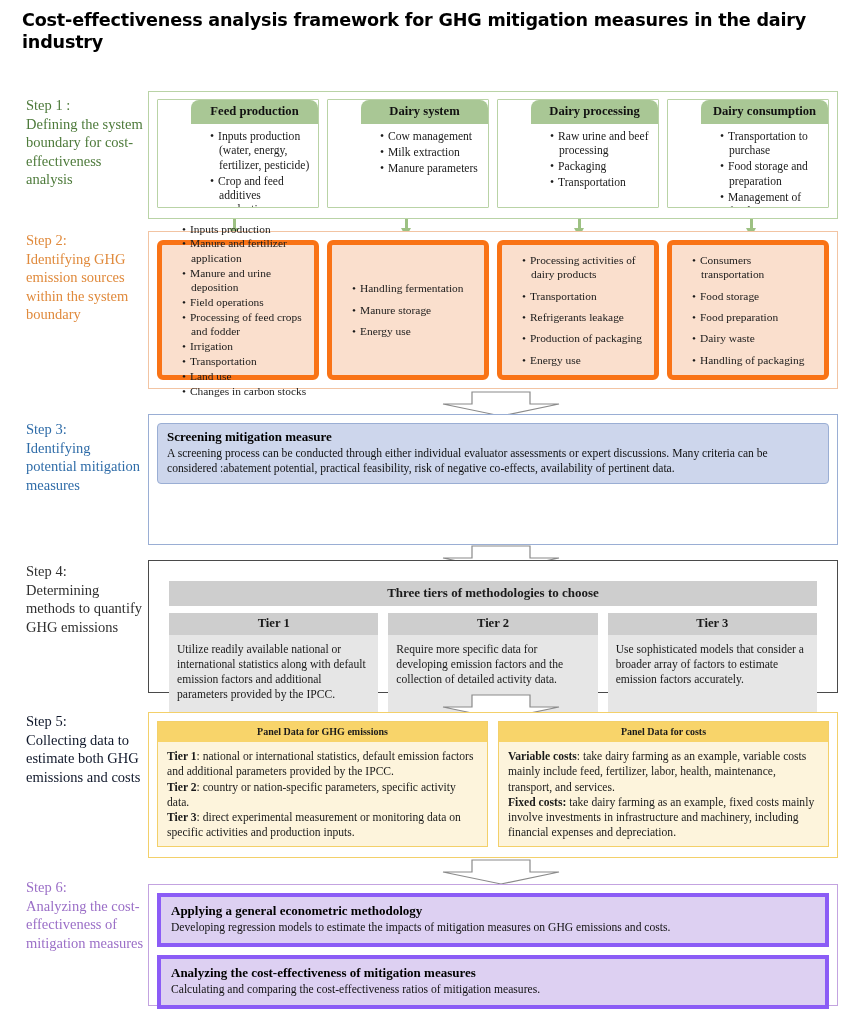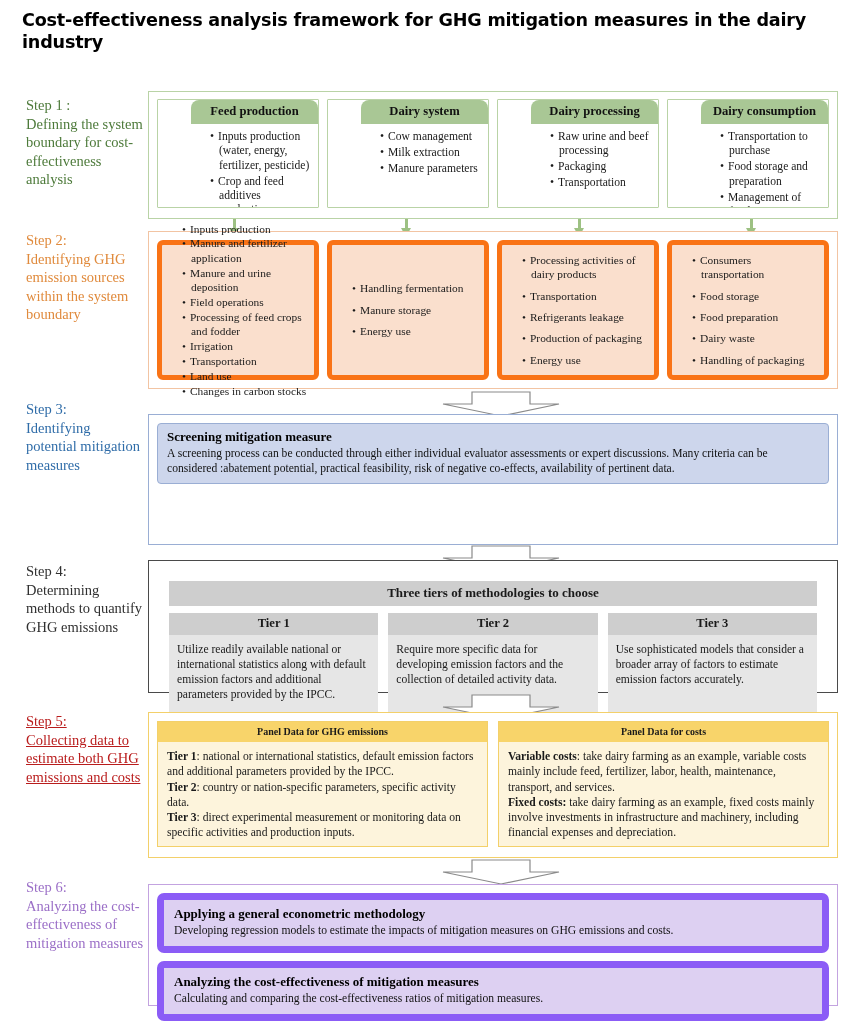--- a/index.html
+++ b/index.html
@@ -237,21 +237,21 @@
     padding: 3px 2px 4px 2px;
   }
   .s4-tier-body {
     padding: 7px 8px 10px 8px;
     font-size: 11.6px;
     line-height: 1.3;
     flex: 1;
   }
 
   
-  .s5-label { color: #b91c1c; text-decoration: underline; }
+  .s5-label { color: #0f172a; }
   .s5-panel {
     border: 1px solid #f3d06a;
     background: #ffffff;
     padding: 8px 8px 10px 8px;
     display: flex;
     gap: 10px;
   }
   .s5-card {
     flex: 1 1 0;
     border: 1px solid #f3d06a;
@@ -275,22 +275,22 @@
   .s5-card-body b { font-weight: 700; }
 
   
   .s6-label { color: #9b6fc7; }
   .s6-panel {
     border: 1px solid #c3a3e0;
     background: #ffffff;
     padding: 8px;
   }
   .s6-card {
-    border: 7px solid #8b5cf6;
-    border-radius: 7px;
+    border: 4px solid #8b5cf6;
+    border-radius: 0;
     background: #ddd0f2;
     padding: 6px 10px 8px 10px;
     margin-bottom: 8px;
   }
   .s6-card:last-child { margin-bottom: 0; }
 </style>
 </head>
 <body>
 
 <div class="page">
@@ -409,21 +409,21 @@
         </ul>
       </div>
   </div>
 
   <div class="chevron" style="top:391px;">
     <svg width="118" height="26" viewBox="0 0 118 26">
       <polygon points="30,1 88,1 88,13 117,13 59,25 1,13 30,13" fill="#ffffff" stroke="#8a8a8a" stroke-width="1.2"></polygon>
     </svg>
   </div>
 
-  <div class="step-label s3-label" style="top:400px;">Step 3:<br>Identifying potential mitigation measures</div>
+  <div class="step-label s3-label" style="top:420px;">Step 3:<br>Identifying potential mitigation measures</div>
   <div class="panel s3-panel" style="top:414px; height:131px;">
     <div class="s3-card">
       <div class="card-title">Screening mitigation measure</div>
       <div class="card-body">A screening process can be conducted through either individual evaluator assessments or expert discussions. Many criteria can be considered :abatement potential, practical feasibility, risk of negative co-effects, availability of pertinent data.</div>
     </div>
   </div>
 
   <div class="chevron" style="top:545px;">
     <svg width="118" height="26" viewBox="0 0 118 26">
       <polygon points="30,1 88,1 88,13 117,13 59,25 1,13 30,13" fill="#ffffff" stroke="#8a8a8a" stroke-width="1.2"></polygon>

